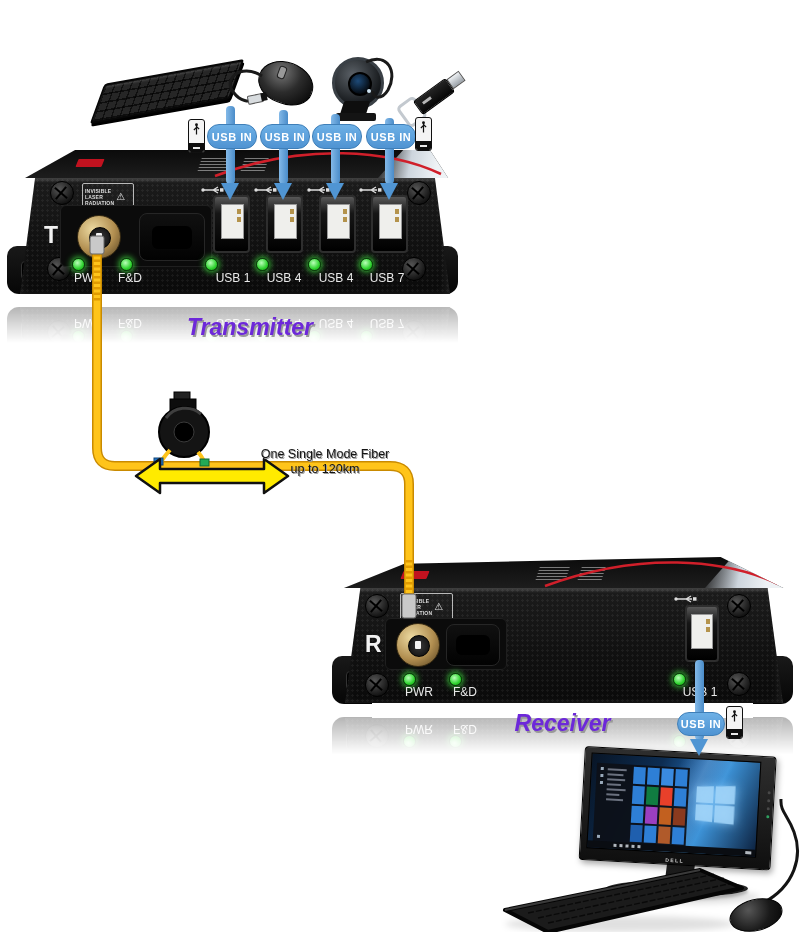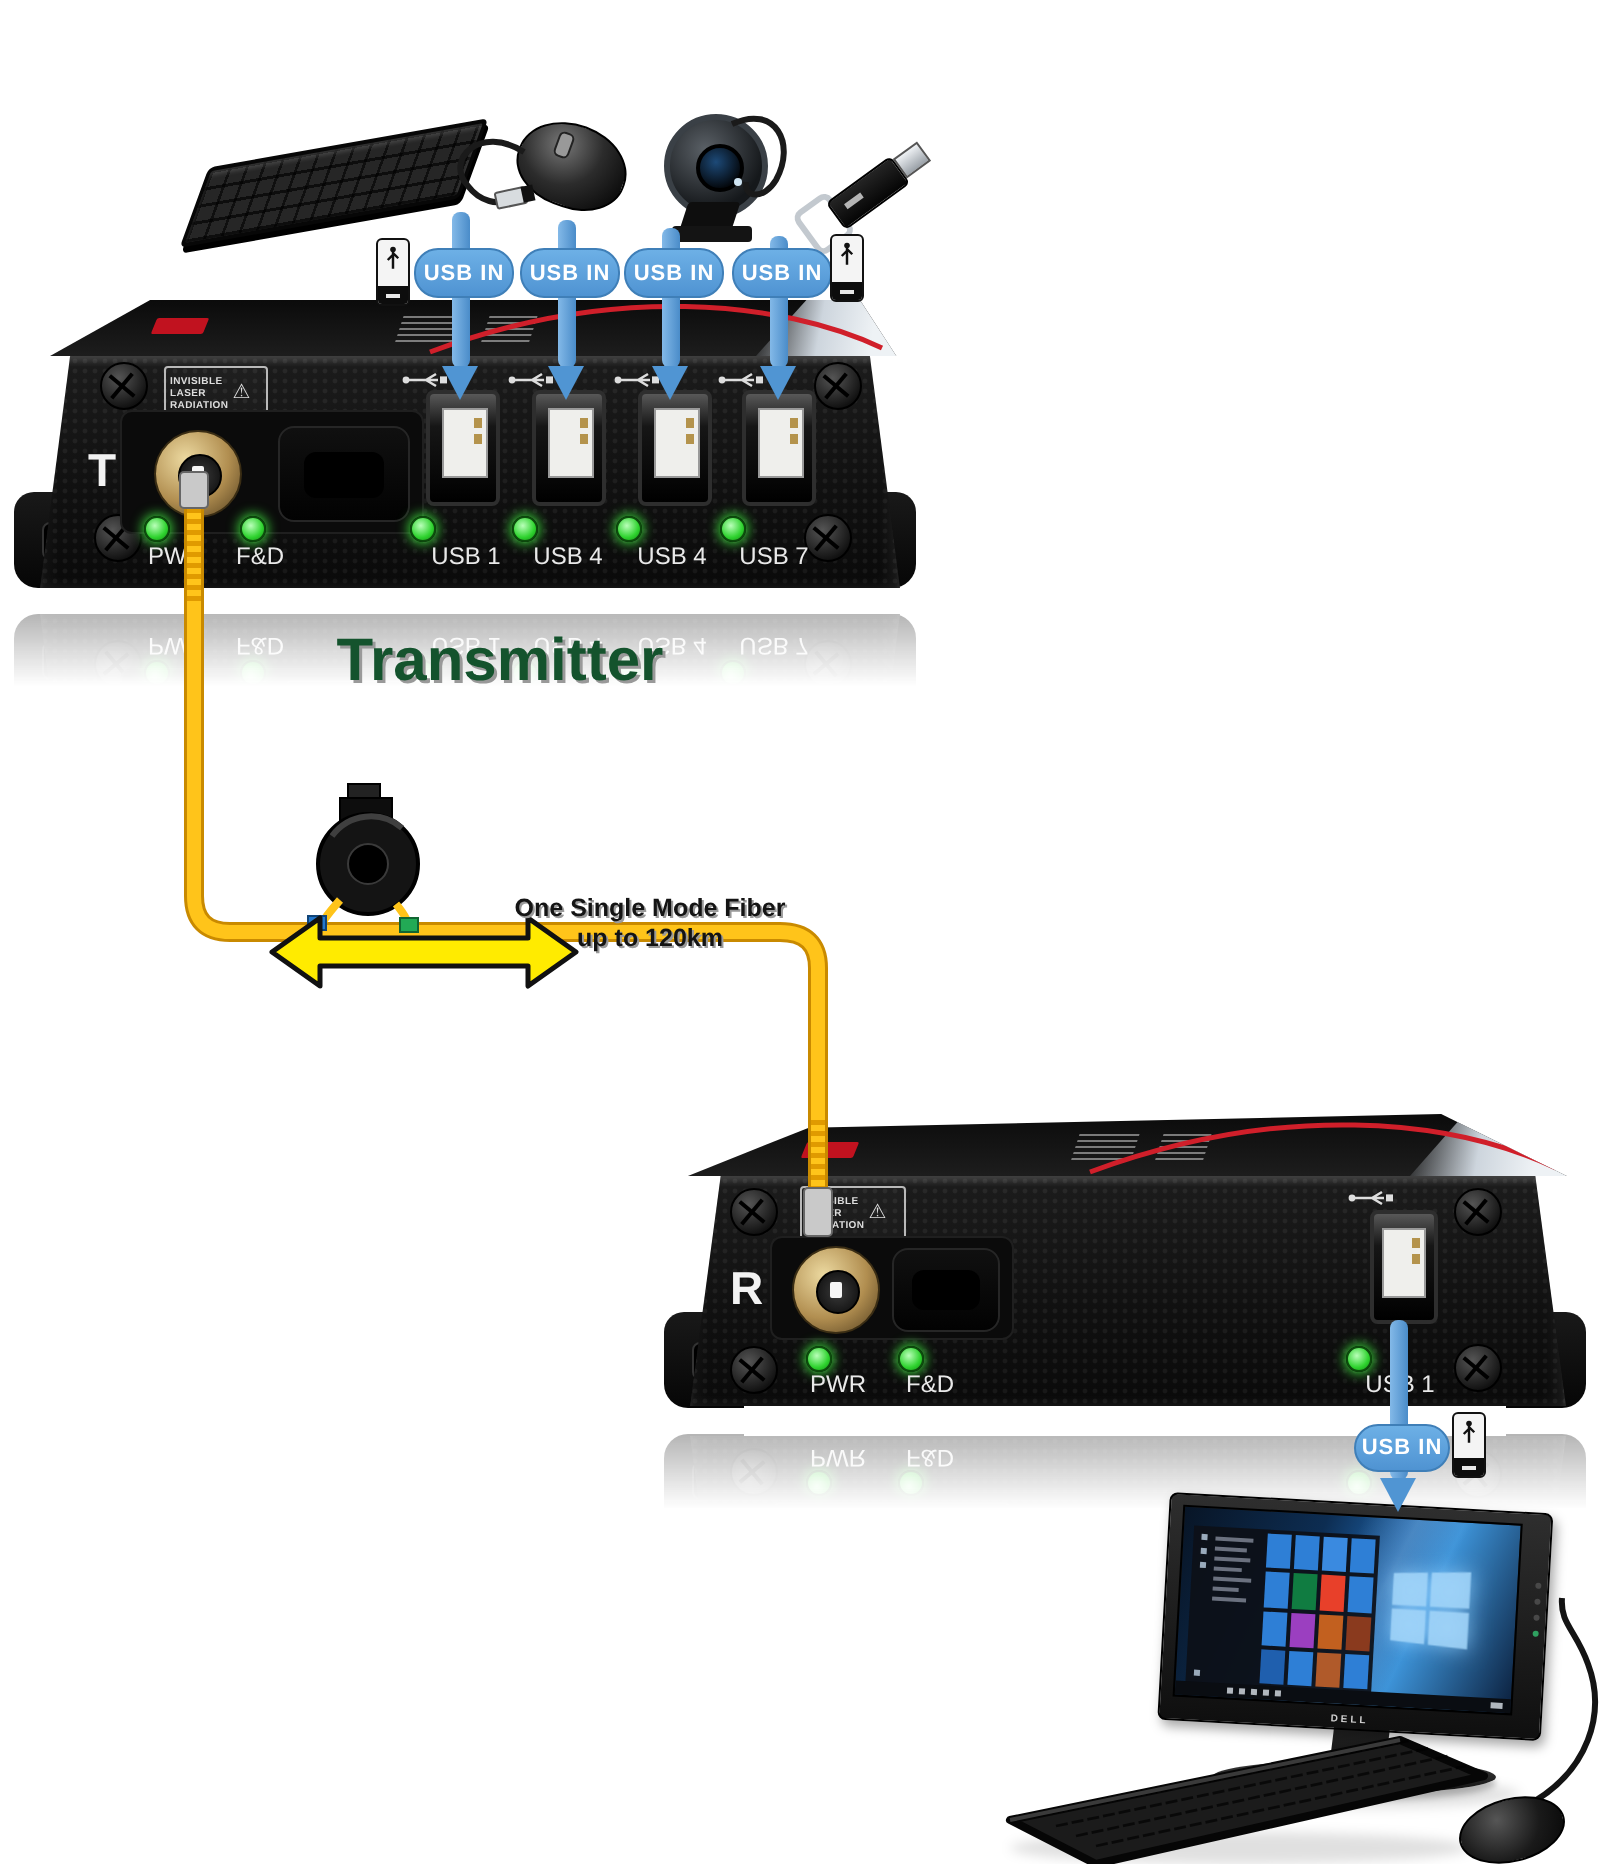--- a/index.html
+++ b/index.html
@@ -4,22 +4,22 @@
 <style>
   html,body{margin:0;padding:0;background:#fff;}
   #canvas{position:relative;width:800px;height:932px;background:#fff;overflow:hidden;
           font-family:"Liberation Sans",sans-serif;}
   .abs{position:absolute;}
 
   
   .title{left:0;top:6px;width:800px;text-align:center;font-size:37px;font-weight:bold;
          letter-spacing:1px;color:#111;-webkit-text-stroke:1px #000;
          text-shadow:1px 1px 0 #777;}
-  .caption{font-size:30px;font-weight:bold;color:#14532d;text-shadow:1.5px 1.5px 0 #999;
-           text-align:center;z-index:6;}
+  .caption{font-size:23px;font-weight:bold;color:#6d28d9;text-shadow:1.5px 1.5px 0 #999;
+           text-align:center;z-index:6;font-style:italic;}
 
   
   .kb1{left:90px;top:63px;width:152px;height:54px;z-index:1;}
   .kb1-body{position:absolute;left:6px;top:10px;width:138px;height:33px;background-color:#262626;
     background-image:repeating-linear-gradient(90deg,rgba(0,0,0,.6) 0 1.5px,transparent 1.5px 9px),
                      repeating-linear-gradient(0deg,rgba(0,0,0,.65) 0 1.5px,transparent 1.5px 8px);
     border:2px solid #070707;border-radius:3px;transform:rotate(-10deg) skewX(-30deg);
     box-shadow:2px 3px 0 #000,inset 0 2px 2px rgba(255,255,255,.15);}
   .mouse1{left:254px;top:60px;width:62px;height:46px;z-index:1;}
   .mouse1-body{position:absolute;left:4px;top:2px;width:54px;height:40px;border-radius:50% 50% 46% 46%;
@@ -99,21 +99,21 @@
   .port-tongue i{position:absolute;right:2px;width:4px;height:5px;background:#b4934c;display:block;}
   .trident{position:absolute;z-index:2;}
   .led{position:absolute;width:11px;height:11px;border-radius:50%;z-index:2;
     background:radial-gradient(circle at 40% 35%,#b9ffb9,#2fd32f 60%,#128a12);
     box-shadow:0 0 6px 1px rgba(70,255,70,.8);border:1px solid #0c4d0c;}
   .plabel{position:absolute;color:#e9e9e9;font-size:12px;z-index:2;transform:translateX(-50%);white-space:nowrap;}
 
   
   #fiber-svg{left:0;top:0;z-index:3;pointer-events:none;}
   .fiber-cap{left:237px;top:447px;width:176px;text-align:center;z-index:6;
-    font-size:12.5px;font-weight:bold;color:#141414;line-height:15px;text-shadow:1px 1px 0 #9a9a9a;}
+    font-size:12.5px;font-weight:normal;color:#141414;line-height:15px;text-shadow:1px 1px 0 #9a9a9a;}
 
   
   .monitor{left:585px;top:746px;width:190px;height:112px;background:linear-gradient(#2e2e2e,#0f0f0f);
     border:1px solid #000;border-radius:4px;transform:rotate(3.2deg);transform-origin:top left;z-index:2;
     box-shadow:2px 3px 6px rgba(0,0,0,.35);}
   .screen{position:absolute;left:6px;top:5px;width:168px;height:94px;overflow:hidden;
     background:linear-gradient(112deg,#081526 0%,#0d2d52 35%,#1e63a8 55%,#3d93d8 68%,#0b1f3c 100%);
     border:1px solid #000;}
   .beam{position:absolute;left:40%;top:-20%;width:30%;height:160%;transform:rotate(24deg);
     background:linear-gradient(90deg,transparent,rgba(190,225,255,.25),transparent);}
@@ -415,20 +415,21 @@
           </div>
         </div>
       <div class="led" style="left:58px;top:85px"></div>
       <div class="led" style="left:104px;top:85px"></div>
       <div class="led" style="left:328px;top:85px"></div>
       <div class="plabel" style="left:74px;top:97px">PWR</div>
       <div class="plabel" style="left:120px;top:97px">F&amp;D</div>
       <div class="plabel" style="left:355px;top:97px">USB 1</div>
     </div>
   </div>
+  <div class="abs caption" style="left:470px;top:710px;width:185px">Receiver</div>
 
   <div class="abs conn">
     <div class="conn-bar" style="left:695px;top:660px;height:80px"></div>
     <div class="conn-head" style="left:690px;top:739px"></div>
     </div>
   <div class="abs badge" style="left:677px;top:712px;width:46px;height:22px">
       <span>USB IN</span>
     </div>
   <div class="abs usbstick" style="left:726px;top:706px;height:31px">
     <svg width="9" height="14" viewBox="0 0 10 16">

